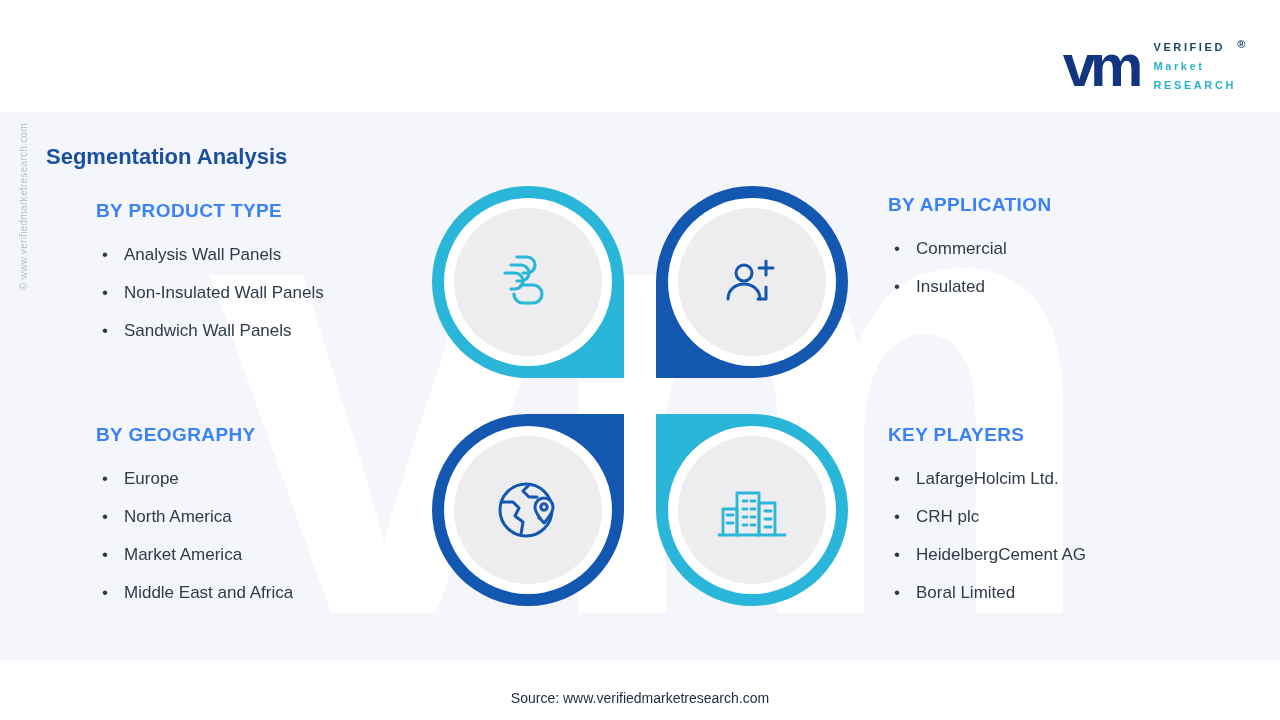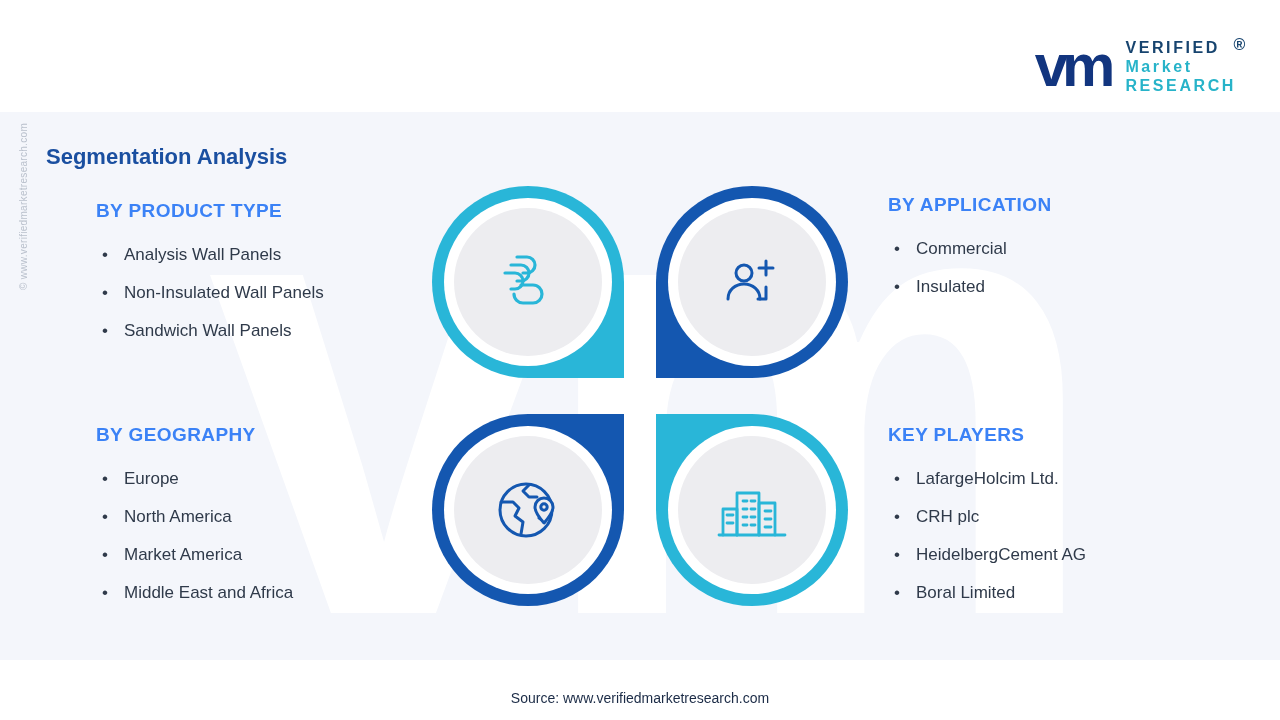--- a/index.html
+++ b/index.html
@@ -100,21 +100,21 @@
     letter-spacing: -6px;
     font-family: "Liberation Sans", sans-serif;
   }
   .logo-text {
     display: flex;
     flex-direction: column;
     line-height: 19px;
     position: relative;
   }
   .logo-text span {
-    font-size: 16px;
+    font-size: 11px;
     font-weight: 700;
     letter-spacing: 2.6px;
     color: #17446f;
   }
   .logo-text .teal { color: #27b3c9; }
   .logo-reg {
     position: absolute;
     right: -12px;
     top: -3px;
     font-size: 9px;

